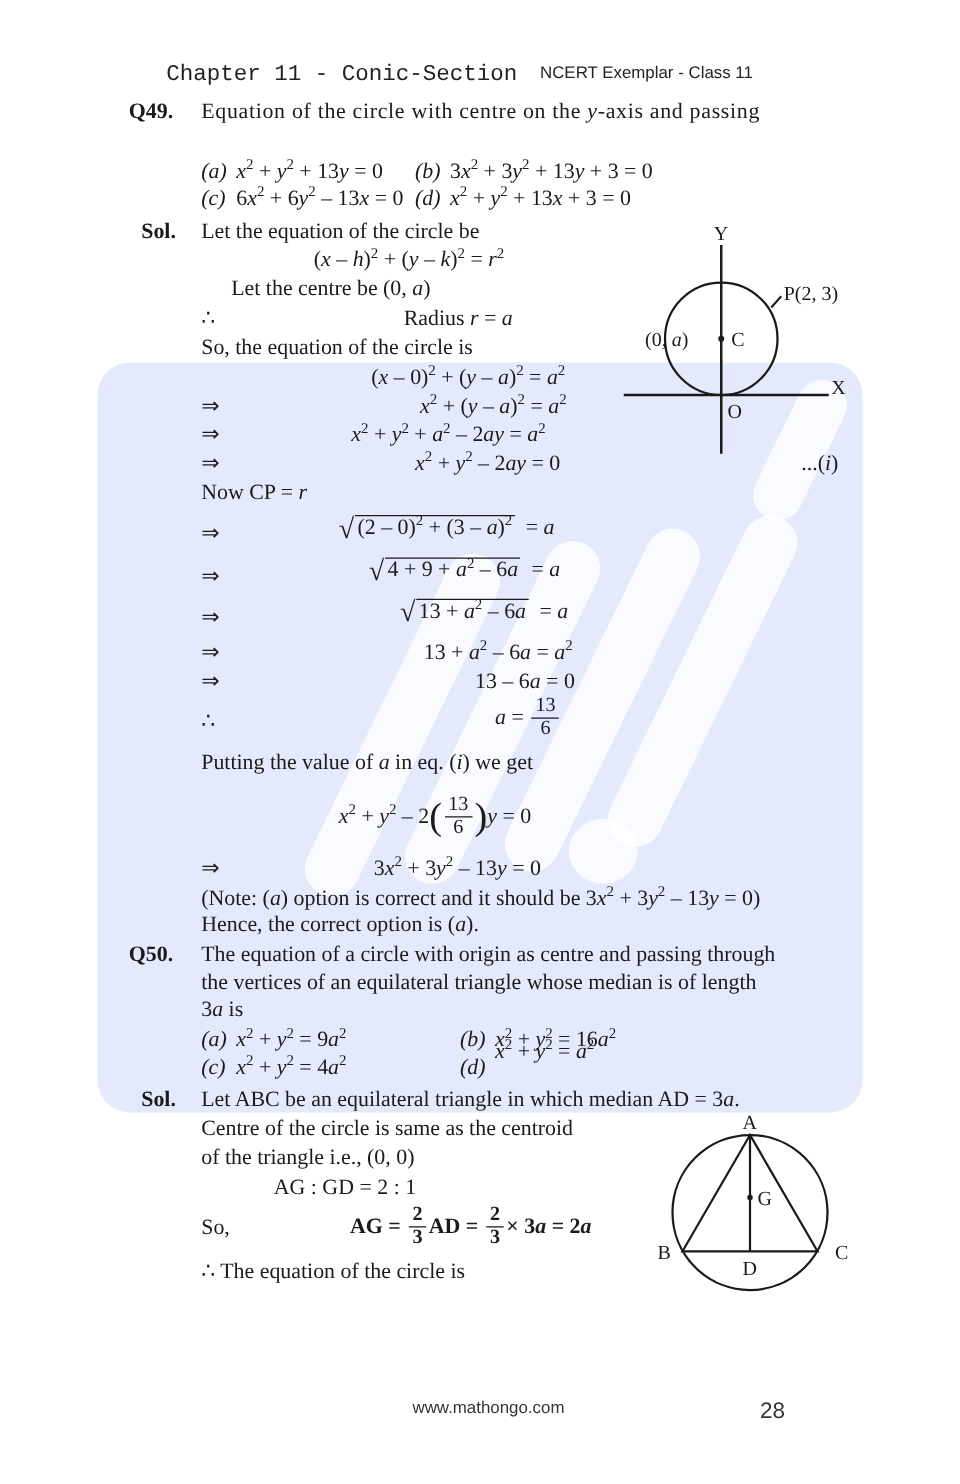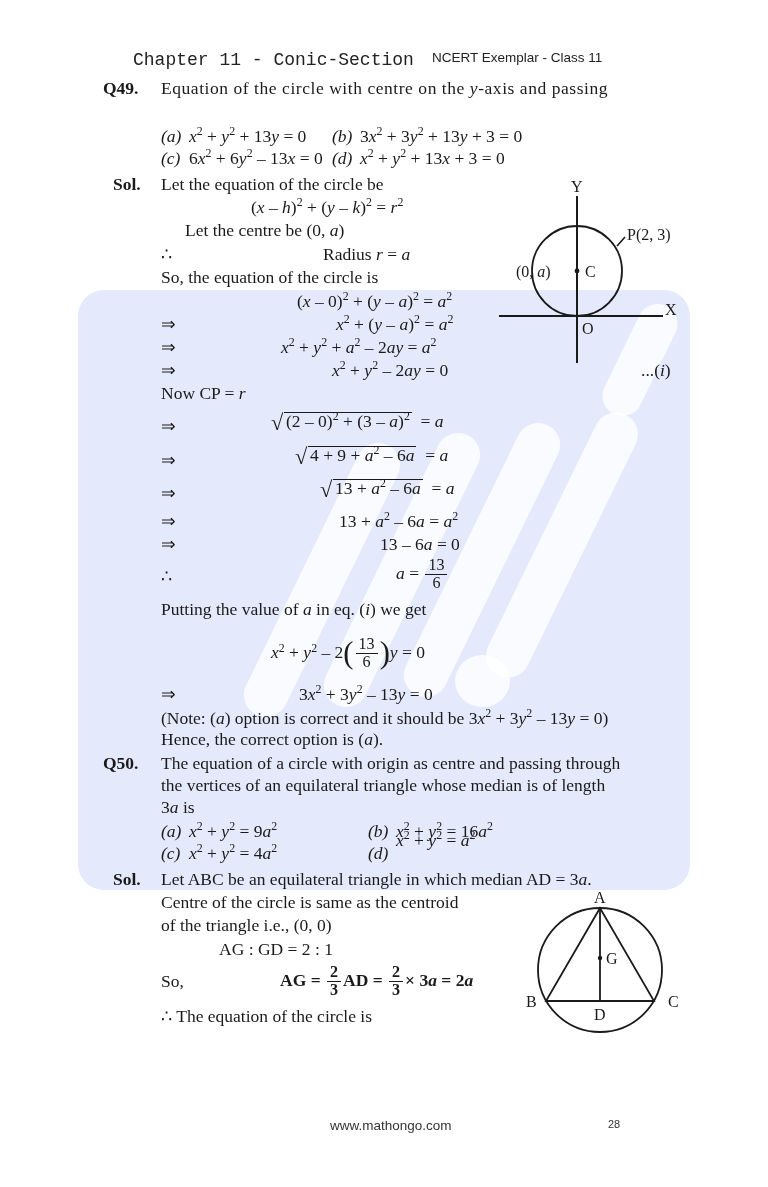--- a/index.html
+++ b/index.html
@@ -47,21 +47,21 @@
   
   .rad{display:inline-block; position:relative; padding-left:13px;}
   .rad .bar{display:inline-block; border-top:1.3px solid #1a1a1a; padding:0 2px 0 2px;}
   .rad .sq{position:absolute; left:0; top:2px; font-size:1.28em; line-height:.82;}
 
   
   .bigp{display:inline-block; font-size:1.75em; vertical-align:middle; line-height:.8; position:relative; top:-1px; font-weight:300;}
 
   
   #footer-url{position:absolute; left:330px; top:1118px; font-family:"Liberation Sans",sans-serif; font-size:13.5px; color:#333;}
-  #footer-page{position:absolute; left:608px; top:1118px; font-family:"Liberation Sans",sans-serif; font-size:11px; color:#333;}
+  #footer-page{position:absolute; left:608px; top:1118px; font-family:"Liberation Sans",sans-serif; font-size:18px; color:#333;}
 
   
   svg{overflow:visible;}
   #fig-circle-axes{position:absolute; left:505px; top:178px; width:195px; height:195px; z-index:4;}
   #fig-triangle-circle{position:absolute; left:518px; top:888px; width:180px; height:160px; z-index:4;}
   .fig-lbl{font-family:"Liberation Serif", serif; font-size:16px; fill:#1a1a1a;}
 </style>
 </head>
 <body>
 

